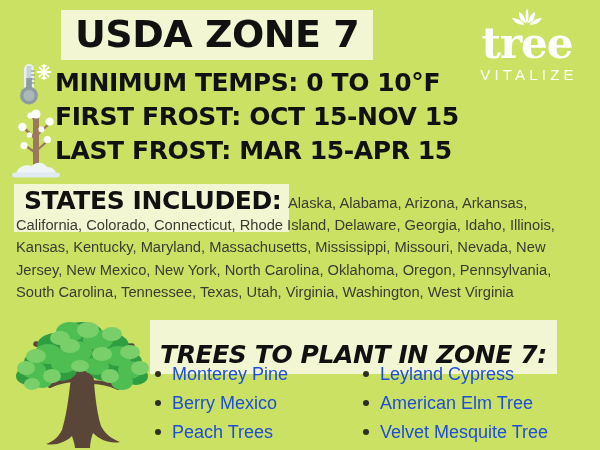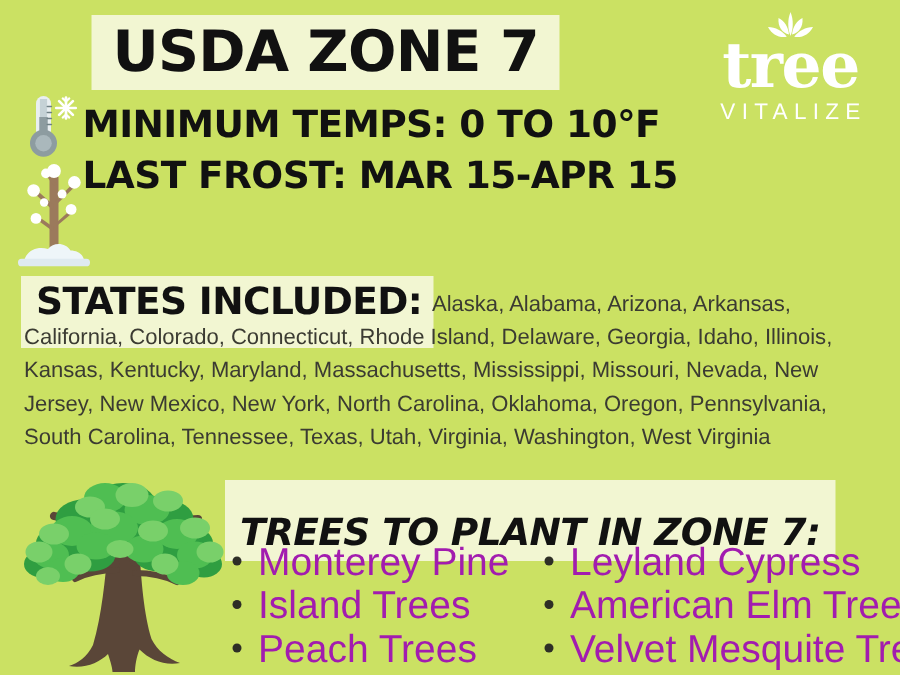--- a/index.html
+++ b/index.html
@@ -171,23 +171,23 @@
     display: flex;
   }
   .tree-col {
     display: flex;
     flex-direction: column;
   }
   .tree-col-left { width: 208px; }
   .tree-col-right { width: 237px; }
   .tree-item {
     font-family: "Liberation Sans", sans-serif;
-    font-size: 26px;
+    font-size: 18px;
     line-height: 29px;
-    color: #a21caf;
+    color: #1d4ed8;
     white-space: nowrap;
     padding-left: 22px;
     position: relative;
   }
   .tree-item .bullet {
     position: absolute;
     left: 5px;
     top: 11px;
     width: 6px;
     height: 6px;
@@ -278,20 +278,21 @@
           <circle cx="19.4" cy="31" r="2.8"></circle>
         </g>
         <path d="M6 70 C8 62 16 60 22 62 C26 57 34 58 37 63 C42 63 46 66 46 70 Z" fill="#eef5f9"></path>
         <rect x="2" y="68.5" width="48" height="5" rx="2.4" fill="#dfeaf1"></rect>
       </g>
     </svg>
   </span>
 
   <div class="facts">
     <div class="fact-line">MINIMUM TEMPS: 0 TO 10°F</div>
+    <div class="fact-line">FIRST FROST: OCT 15-NOV 15</div>
     <div class="fact-line">LAST FROST:  MAR 15-APR 15</div>
   </div>
 
   <div class="banner banner-states">
     <span class="txt">STATES INCLUDED:</span>
   </div>
   <div class="states-body">Alaska, Alabama, Arizona, Arkansas, California, Colorado, Connecticut, Rhode Island, Delaware, Georgia, Idaho, Illinois, Kansas, Kentucky, Maryland, Massachusetts, Mississippi, Missouri, Nevada, New Jersey, New Mexico, New York, North Carolina, Oklahoma, Oregon, Pennsylvania, South Carolina, Tennessee, Texas, Utah, Virginia, Washington, West Virginia</div>
 
   <span class="big-tree">
     <svg viewBox="0 0 138 132" width="138" height="132">
@@ -362,21 +363,21 @@
   </div>
 
   <div class="tree-lists">
     <div class="tree-col tree-col-left">
       <div class="tree-item">
         <span class="bullet"></span>
         <span>Monterey Pine</span>
       </div>
       <div class="tree-item">
         <span class="bullet"></span>
-        <span>Island Trees</span>
+        <span>Berry Mexico</span>
       </div>
       <div class="tree-item">
         <span class="bullet"></span>
         <span>Peach Trees</span>
       </div>
     </div>
     <div class="tree-col tree-col-right">
       <div class="tree-item">
         <span class="bullet"></span>
         <span>Leyland Cypress</span>

